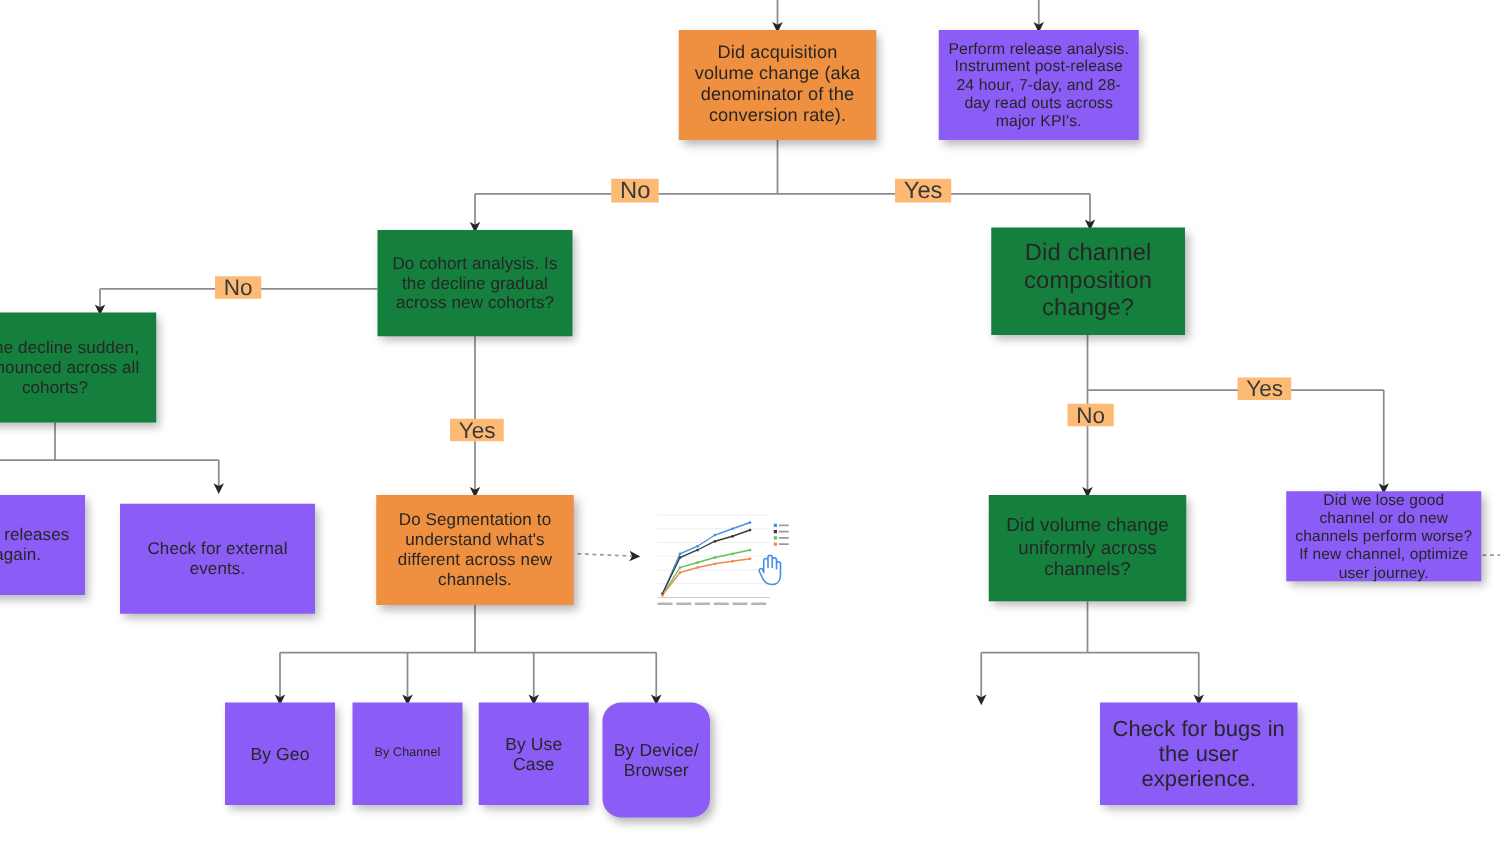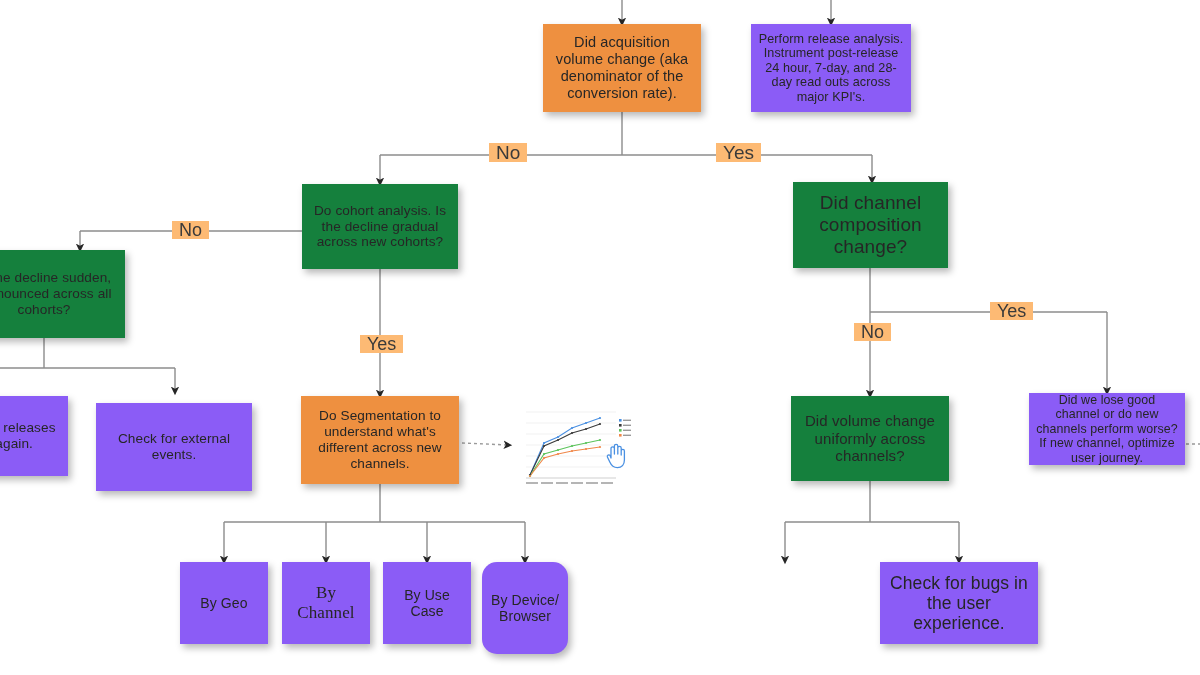--- a/index.html
+++ b/index.html
@@ -133,21 +133,21 @@
   <div class="node green" style="left:96px;top:393px;width:156px;height:88px;font-size:13.6px;margin-top:10px;">Check for external events.</div>
 
   <div class="node orange-dark" style="left:301px;top:396px;width:158px;height:88px;font-size:13.6px;">Do Segmentation to understand what's different across new channels.</div>
 
   <div class="node orange-light" style="left:791px;top:396px;width:158px;height:85px;font-size:15px;">Did volume change uniformly across channels?</div>
 
   <div class="node green" style="left:1029px;top:393px;width:156px;height:72px;font-size:12.4px;">Did we lose good channel or do new channels perform worse? If new channel, optimize user journey.</div>
 
   <div class="node green" style="left:180px;top:562px;width:88px;height:82px;font-size:14px;">By Geo</div>
 
-  <div class="node green" style="left:282px;top:562px;width:88px;height:82px;font-size:17px;font-family:Liberation Serif, serif;">By Channel</div>
+  <div class="node green" style="left:282px;top:562px;width:88px;height:82px;font-size:10px;">By Channel</div>
 
   <div class="node green" style="left:383px;top:562px;width:88px;height:82px;font-size:14px;">By Use Case</div>
 
   <div class="node green" style="left:482px;top:562px;width:86px;height:92px;font-size:14px;border-radius:15px;">By Device/ Browser</div>
 
 
   <div class="node green" style="left:880px;top:562px;width:158px;height:82px;font-size:17.5px;">Check for bugs in the user experience.</div>
 
   <div class="edge-label" style="left:489px;top:143px;font-size:19px;">No</div>
   <div class="edge-label" style="left:716px;top:143px;font-size:19px;">Yes</div>

